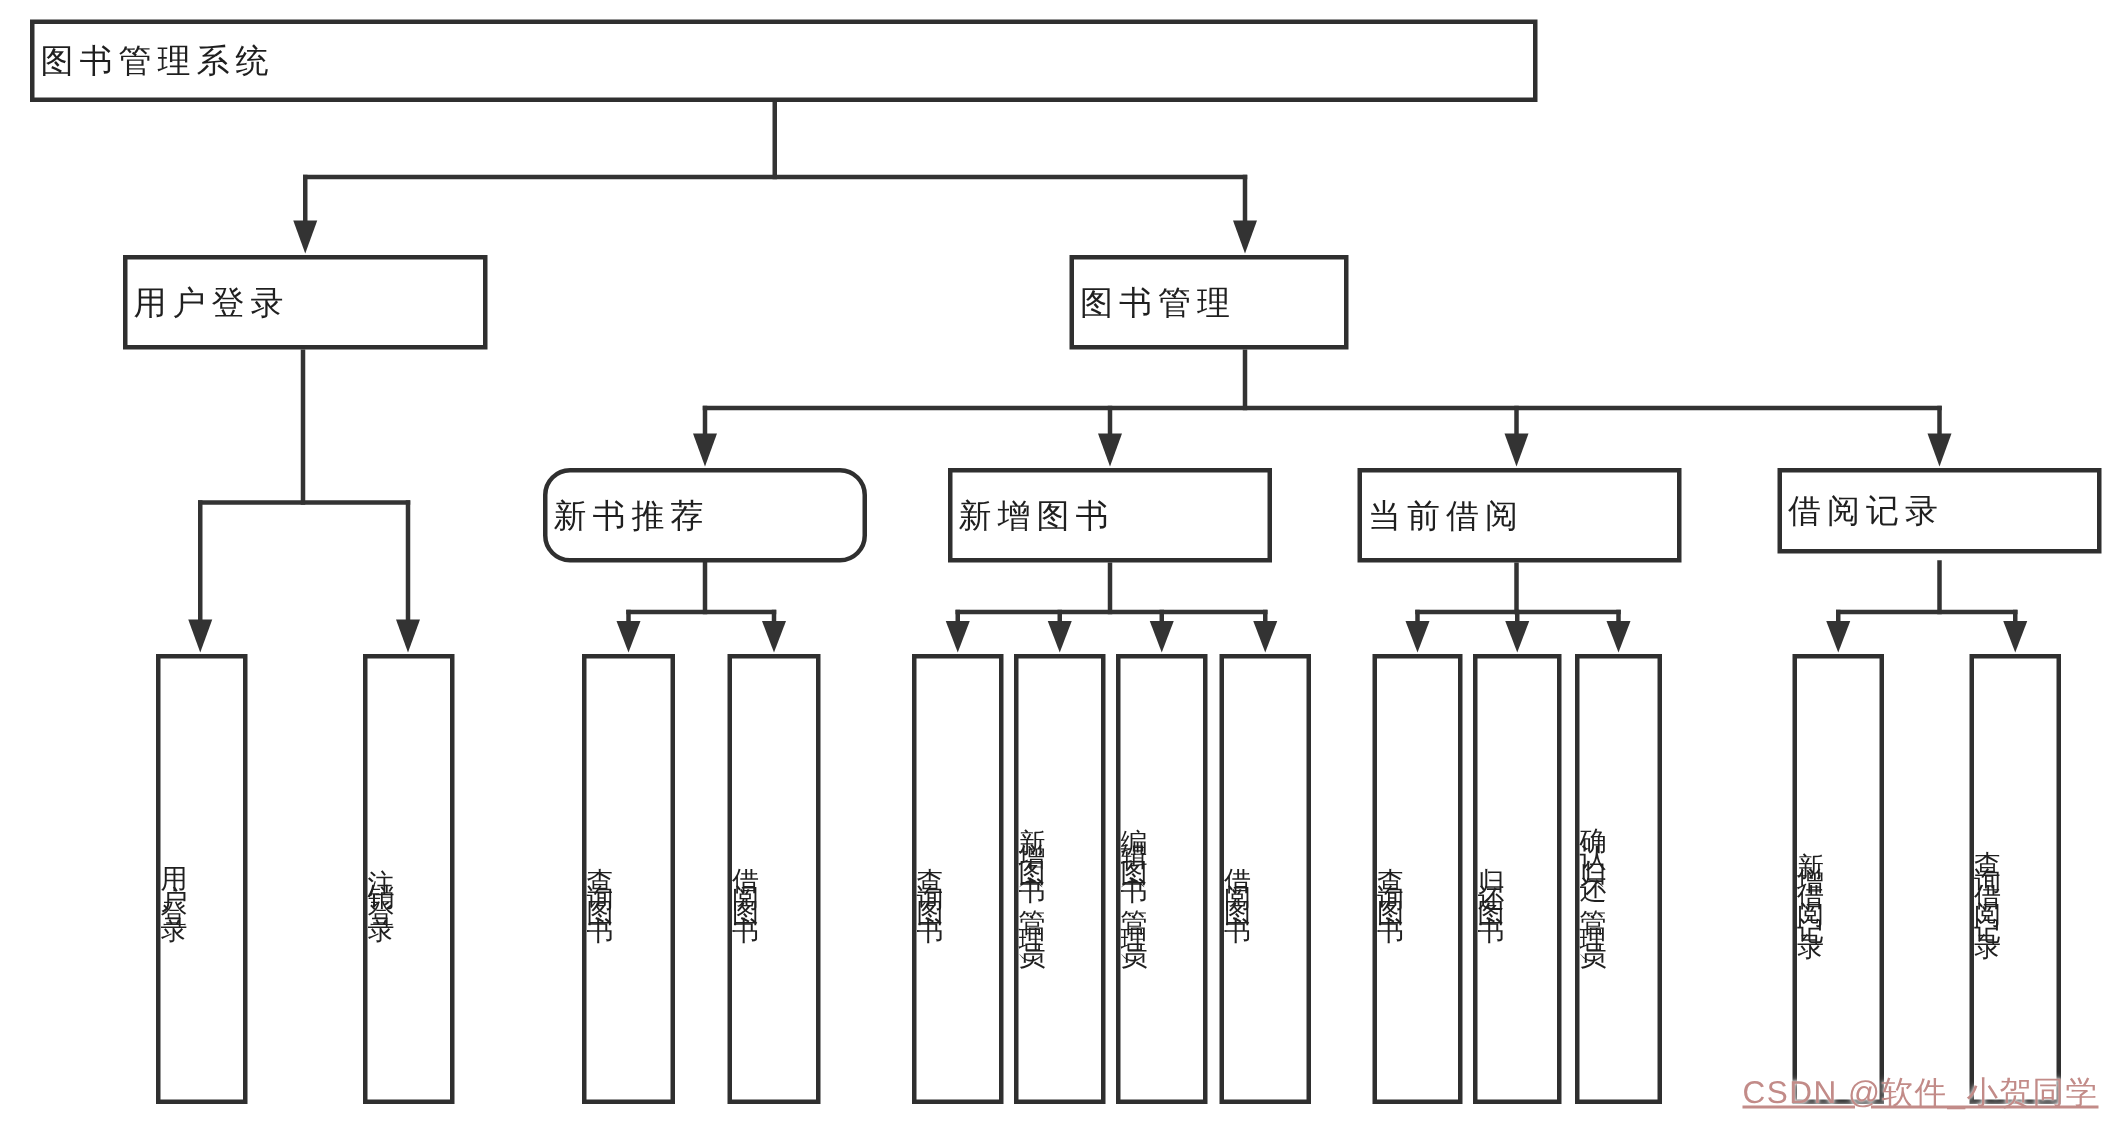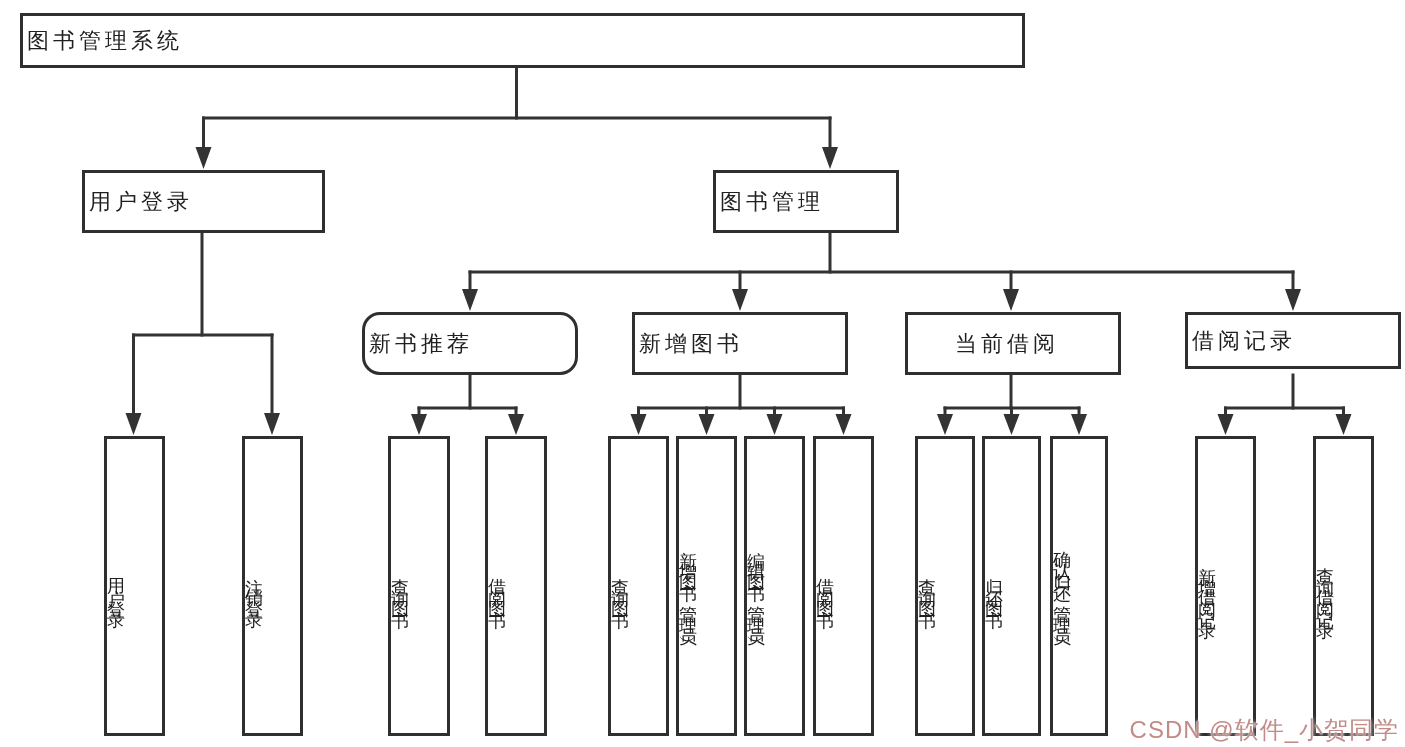--- a/index.html
+++ b/index.html
@@ -34,44 +34,45 @@
     letter-spacing:11px;
     line-height:1;
     white-space:nowrap;
   }
   
   #root-box      {left:20px;  top:13px;  width:1005px; height:55px;}
   #user-login    {left:82px;  top:170px; width:243px;  height:63px;}
   #book-mgmt     {left:713px; top:170px; width:186px;  height:63px;}
   #g-recommend   {left:362px; top:312px; width:216px;  height:63px;border-radius:18px;}
   #g-borrow      {left:632px; top:312px; width:216px;  height:63px;}
-  #g-current     {left:905px; top:312px; width:216px;  height:63px;padding-left:43px;}
+  #g-current     {left:905px; top:312px; width:216px;  height:63px;}
   #g-records     {left:1185px;top:312px; width:216px;  height:57px;}
   .leaf{top:436px;height:300px;}
   #lf-u1{left:104px; width:61px;}
   #lf-u2{left:242px; width:61px;}
   #lf-a1{left:388px; width:62px;}
   #lf-a2{left:485px; width:62px;}
   #lf-b1{left:608px; width:61px;}
   #lf-b2{left:676px; width:61px;}
   #lf-b3{left:744px; width:61px;}
   #lf-b4{left:813px; width:61px;}
   #lf-c1{left:915px; width:60px;}
   #lf-c2{left:982px; width:59px;}
   #lf-c3{left:1050px;width:58px;}
   #lf-d1{left:1195px;width:61px;}
   #lf-d2{left:1313px;width:61px;}
   #watermark{
     position:absolute;
     right:6px;top:714px;
-    font-size:24px;
+    font-size:21px;
     letter-spacing:1px;
     color:#c28b88;
     text-shadow:0 0 2px #ffffff,0 0 4px #ffffff;
     white-space:nowrap;
+    text-decoration:underline;
   }
 </style>
 </head>
 <body>
 
 <div id="canvas">
 
   <svg id="lines" viewBox="0 0 1405 747" xmlns="http://www.w3.org/2000/svg">
     <g stroke="#333333" stroke-width="3" fill="none" stroke-linecap="square">
 

